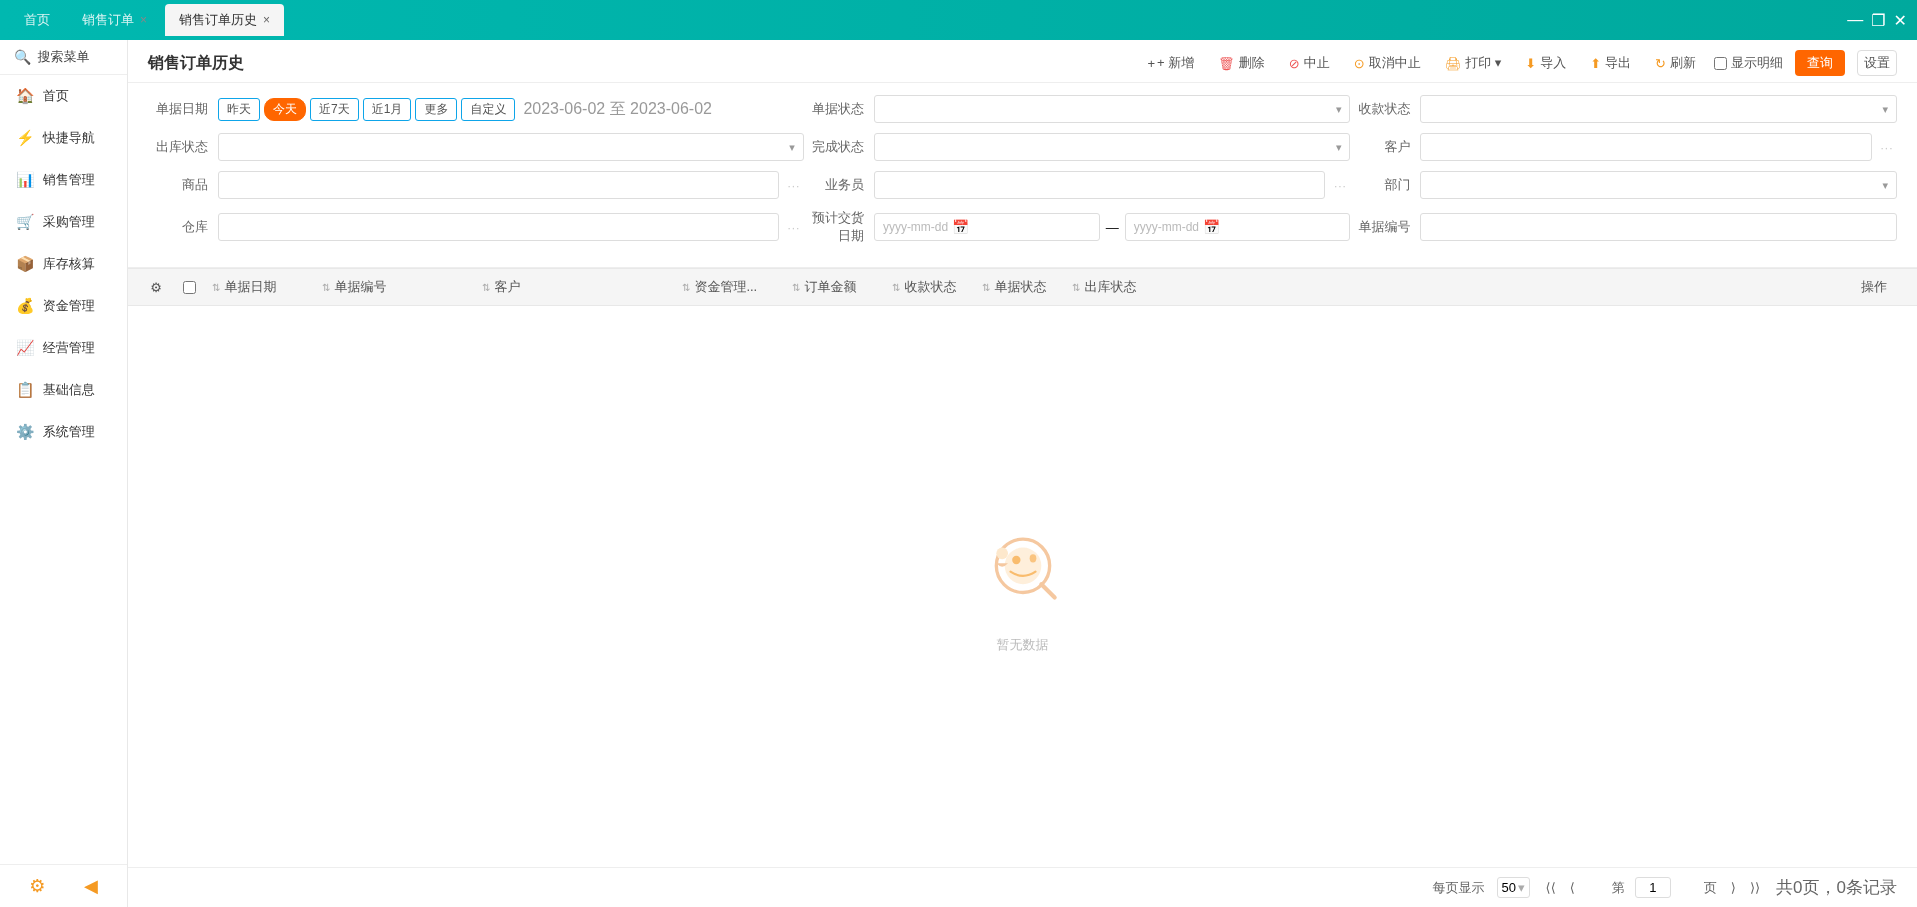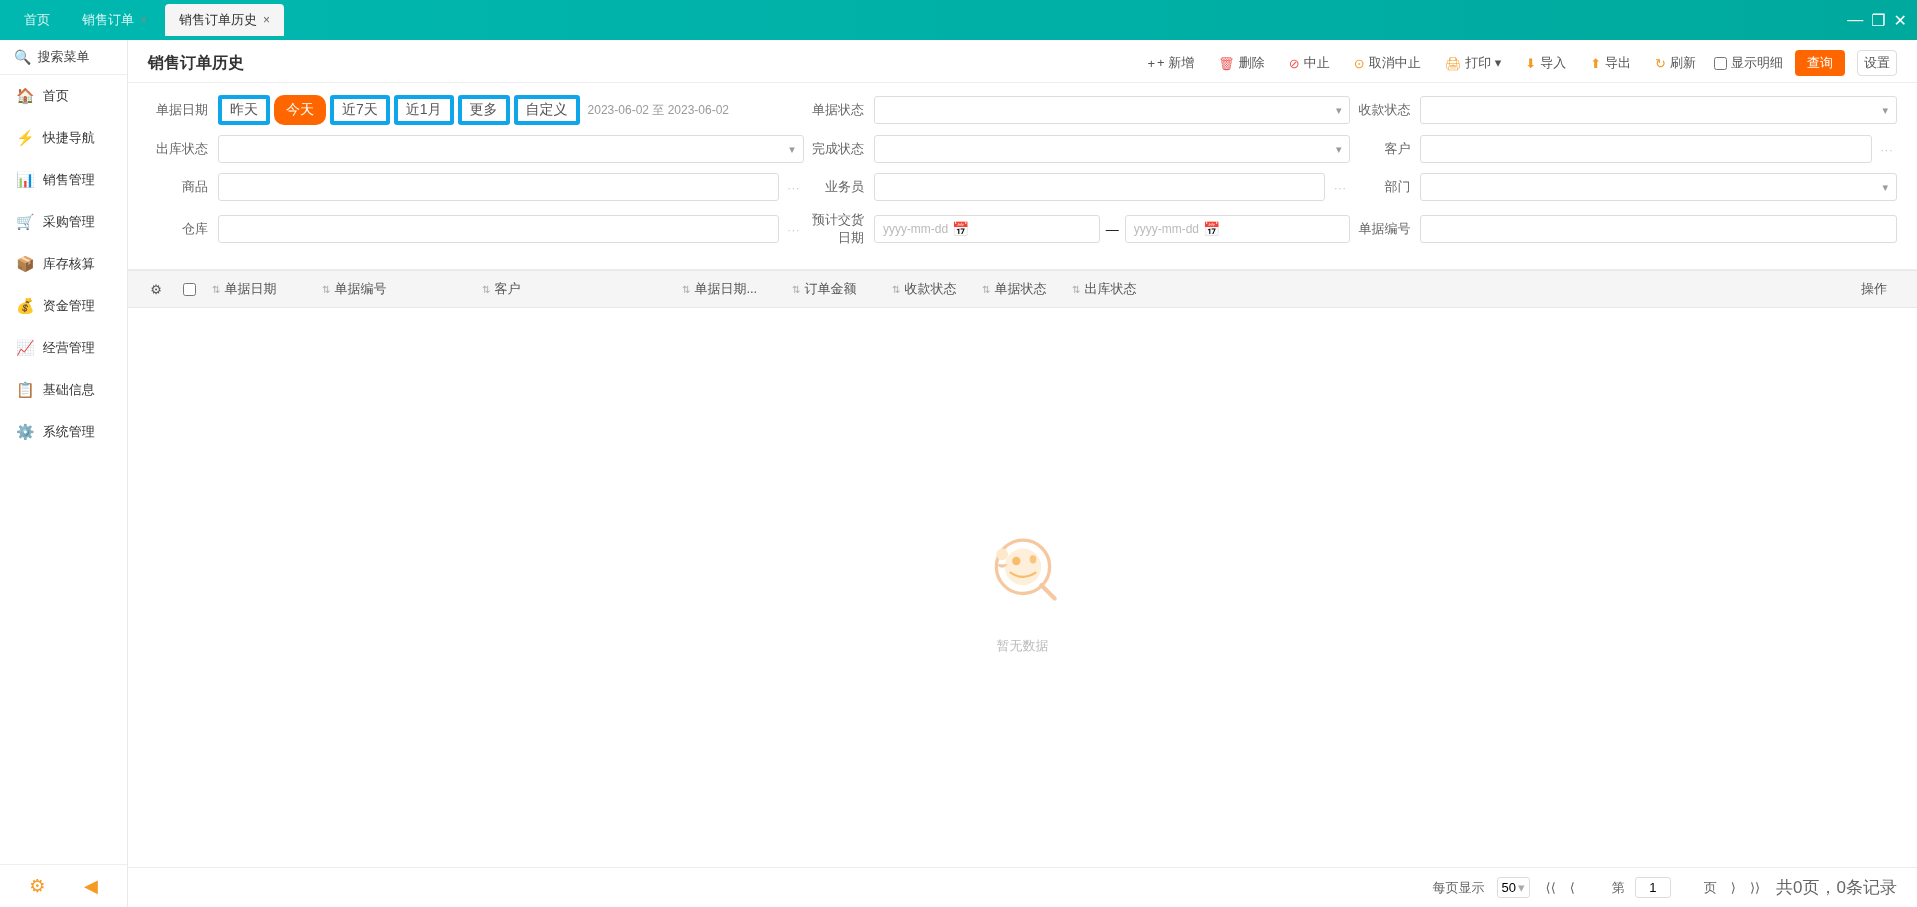--- a/index.html
+++ b/index.html
@@ -161,36 +161,36 @@
       align-items: center;
       gap: 8px;
     }
     .date-quick-btns {
       display: flex;
       align-items: center;
       gap: 4px;
     }
     .date-quick-btn {
       padding: 2px 8px;
-      border: 4px solid #0ea5e9;
+      border: 1px solid #0ea5e9;
       border-radius: 3px;
       cursor: pointer;
       color: #555;
-      font-size: 14px;
+      font-size: 12px;
       background: #fff;
     }
     .date-quick-btn.active {
       background: #ff6600;
       color: white;
       border-color: #ff6600;
       border-radius: 10px;
     }
     .date-range-text {
       color: #999;
-      font-size: 12px;
+      font-size: 16px;
     }
     .filter-select {
       flex: 1;
       border: 1px solid #ddd;
       border-radius: 3px;
       padding: 4px 8px;
       display: flex;
       align-items: center;
       justify-content: space-between;
       cursor: pointer;
@@ -594,21 +594,21 @@
         <div class="th-num th-cell">
           <span style="color:#aaa;font-size:10px;">⇅</span>
           <span>单据编号</span>
         </div>
         <div class="th-customer th-cell">
           <span style="color:#aaa;font-size:10px;">⇅</span>
           <span>客户</span>
         </div>
         <div class="th-delivery th-cell">
           <span style="color:#aaa;font-size:10px;">⇅</span>
-          <span>单据日期...</span>
+          <span>资金管理...</span>
         </div>
         <div class="th-amount th-cell">
           <span style="color:#aaa;font-size:10px;">⇅</span>
           <span>订单金额</span>
         </div>
         <div class="th-pay-status th-cell">
           <span style="color:#aaa;font-size:10px;">⇅</span>
           <span>收款状态</span>
         </div>
         <div class="th-doc-status th-cell">

